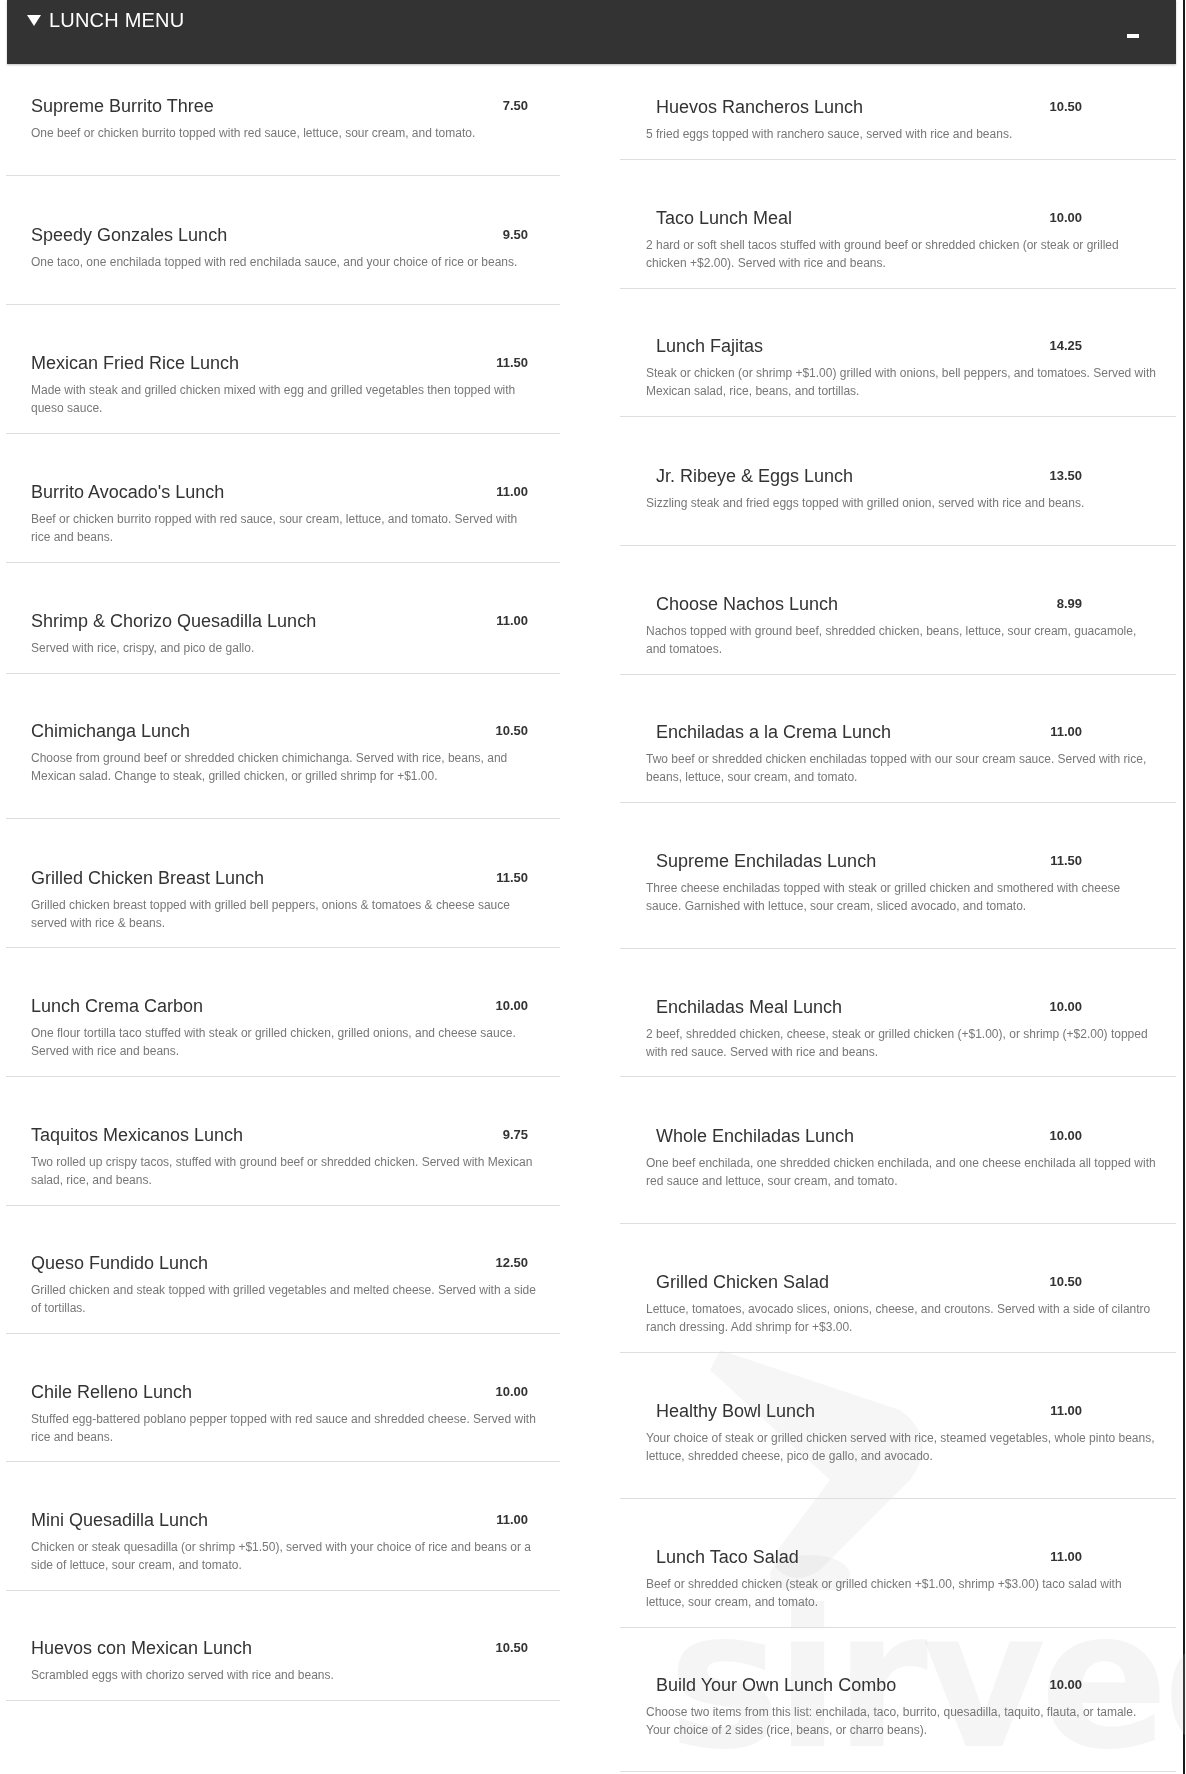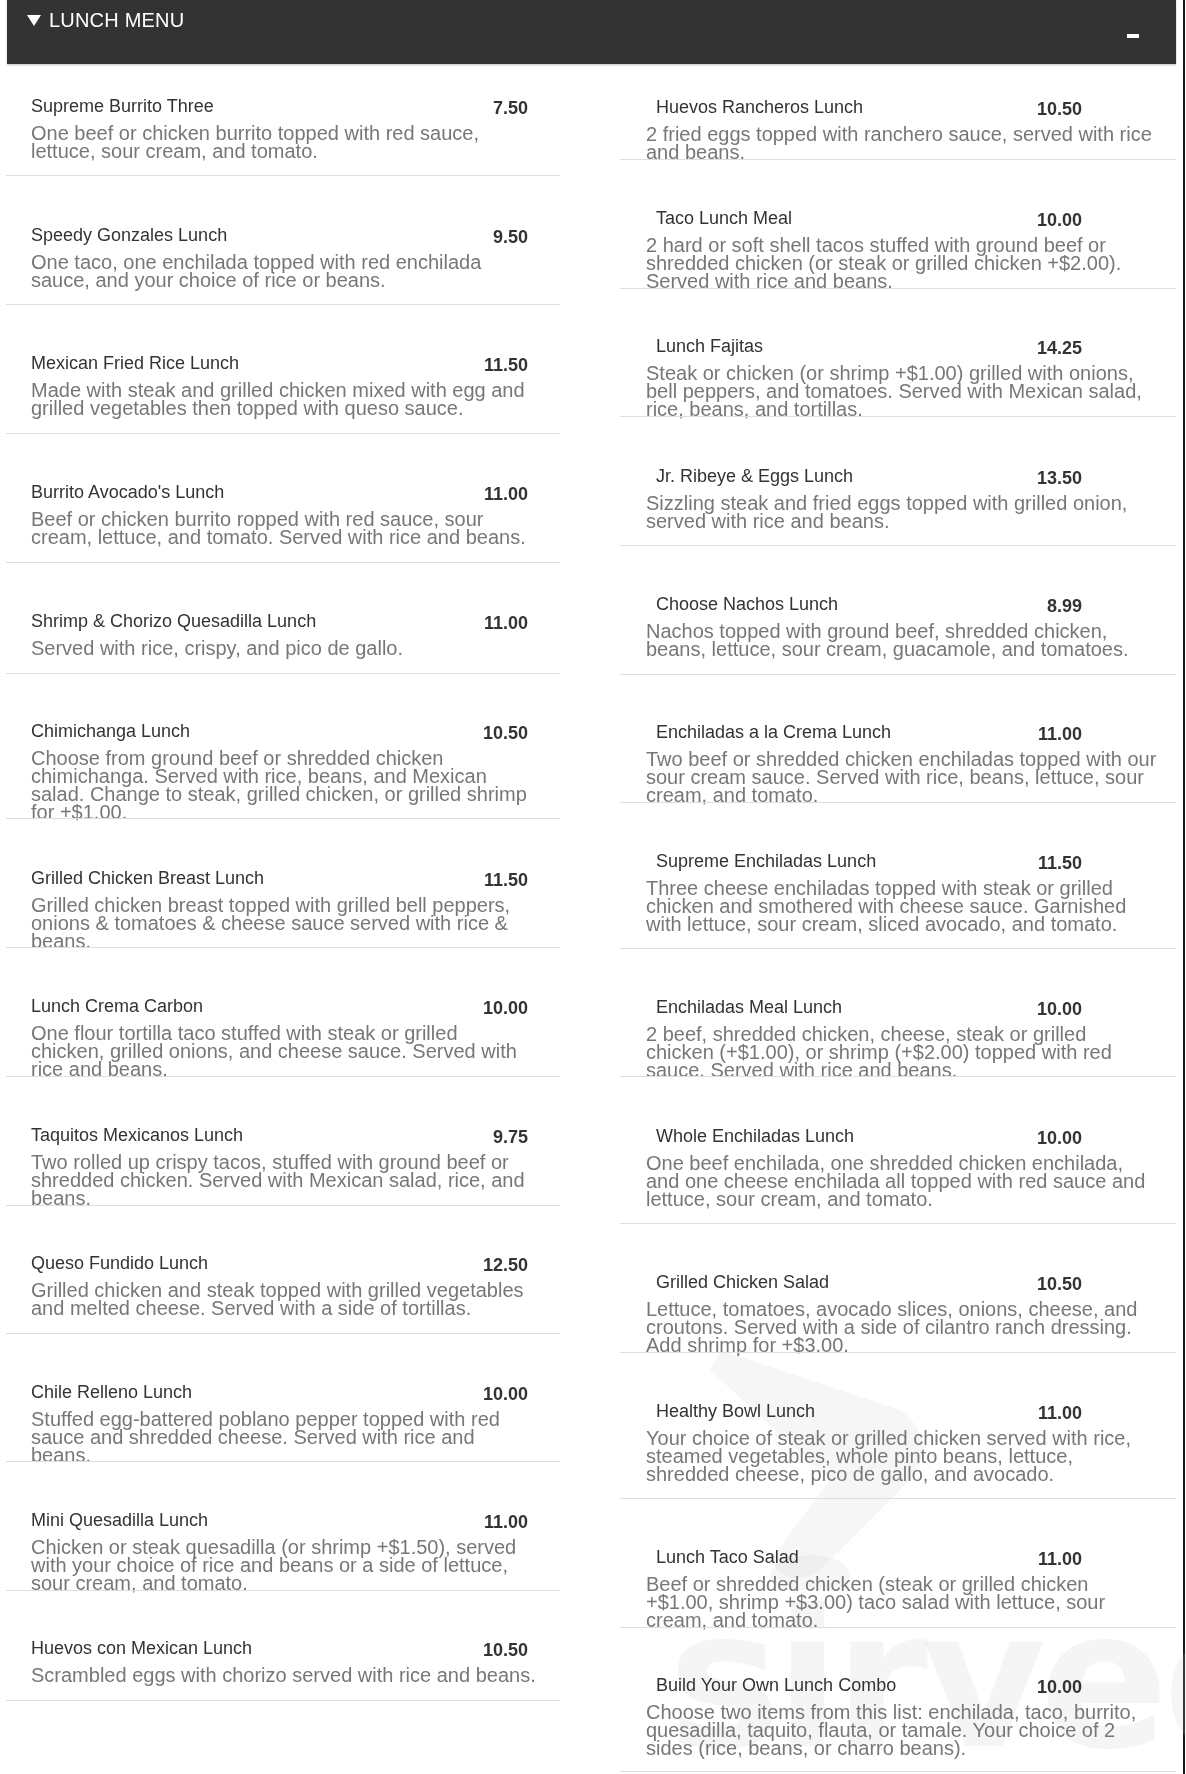--- a/index.html
+++ b/index.html
@@ -12,24 +12,24 @@
   .caret { display: inline-block; width: 0; height: 0; border-left: 7px solid transparent;
            border-right: 7px solid transparent; border-top: 11px solid #ffffff; margin-right: 2px; }
   .collapse { position: absolute; right: 37px; top: 34px; width: 12px; height: 4px; background: #ffffff; cursor: pointer; }
   .right-border { position: absolute; left: 1183px; top: 0; width: 2px; height: 1774px; background: #1a1a1a; }
   .item { position: absolute; }
   .item.left { left: 6px; width: 554px; }
   .item.right { left: 620px; width: 556px; }
   .item .name { position: absolute; top: 0; font-size: 18px; color: #333333; white-space: nowrap; }
   .item.left .name { left: 25px; }
   .item.right .name { left: 36px; }
-  .item .price { position: absolute; top: 2px; font-size: 18px; color: #333333; font-weight: bold; }
+  .item .price { position: absolute; top: 2px; font-size: 13px; color: #333333; font-weight: bold; }
   .item.left .price { right: 32px; }
   .item.right .price { right: 94px; }
-  .item .desc { position: absolute; top: 28px; font-size: 20px; line-height: 18px; color: #777777; }
+  .item .desc { position: absolute; top: 28px; font-size: 12px; line-height: 18px; color: #777777; }
   .item.left .desc { left: 25px; width: 505px; }
   .item.right .desc { left: 26px; width: 512px; }
   .item .sep { position: absolute; left: 0; right: 0; height: 1px; background: #dedede; }
   .watermark { position: absolute; left: 660px; top: 1330px; width: 480px; height: 440px; pointer-events: none; }
   .wm-text { position: absolute; left: 8px; top: 240px; font-size: 190px; font-weight: bold;
              color: rgba(200,200,200,0.18); letter-spacing: -6px; font-family: "DejaVu Sans", sans-serif; }
   .wm-spoon { position: absolute; left: 40px; top: 0; width: 260px; height: 260px; }
 </style>
 </head>
 <body>
@@ -129,21 +129,21 @@
       <path d="M20 20 L200 80 Q240 110 210 150 L120 240 Q90 260 70 230 L130 150 L10 40 Z"></path>
       <ellipse cx="110" cy="245" rx="40" ry="20"></ellipse>
     </g>
   </svg>
   <div class="wm-text">sirved</div>
 </div>
 
 <div class="item right" style="top:97px">
   <span class="name">Huevos Rancheros Lunch</span>
   <span class="price">10.50</span>
-  <div class="desc">2 fried eggs topped with ranchero sauce, served with rice and beans.</div>
+  <div class="desc">5 fried eggs topped with ranchero sauce, served with rice and beans.</div>
   <div class="sep" style="top:62px"></div>
 </div>
 <div class="item right" style="top:208px">
   <span class="name">Taco Lunch Meal</span>
   <span class="price">10.00</span>
   <div class="desc">2 hard or soft shell tacos stuffed with ground beef or shredded chicken (or steak or grilled chicken +$2.00). Served with rice and beans.</div>
   <div class="sep" style="top:80px"></div>
 </div>
 <div class="item right" style="top:336px">
   <span class="name">Lunch Fajitas</span>

